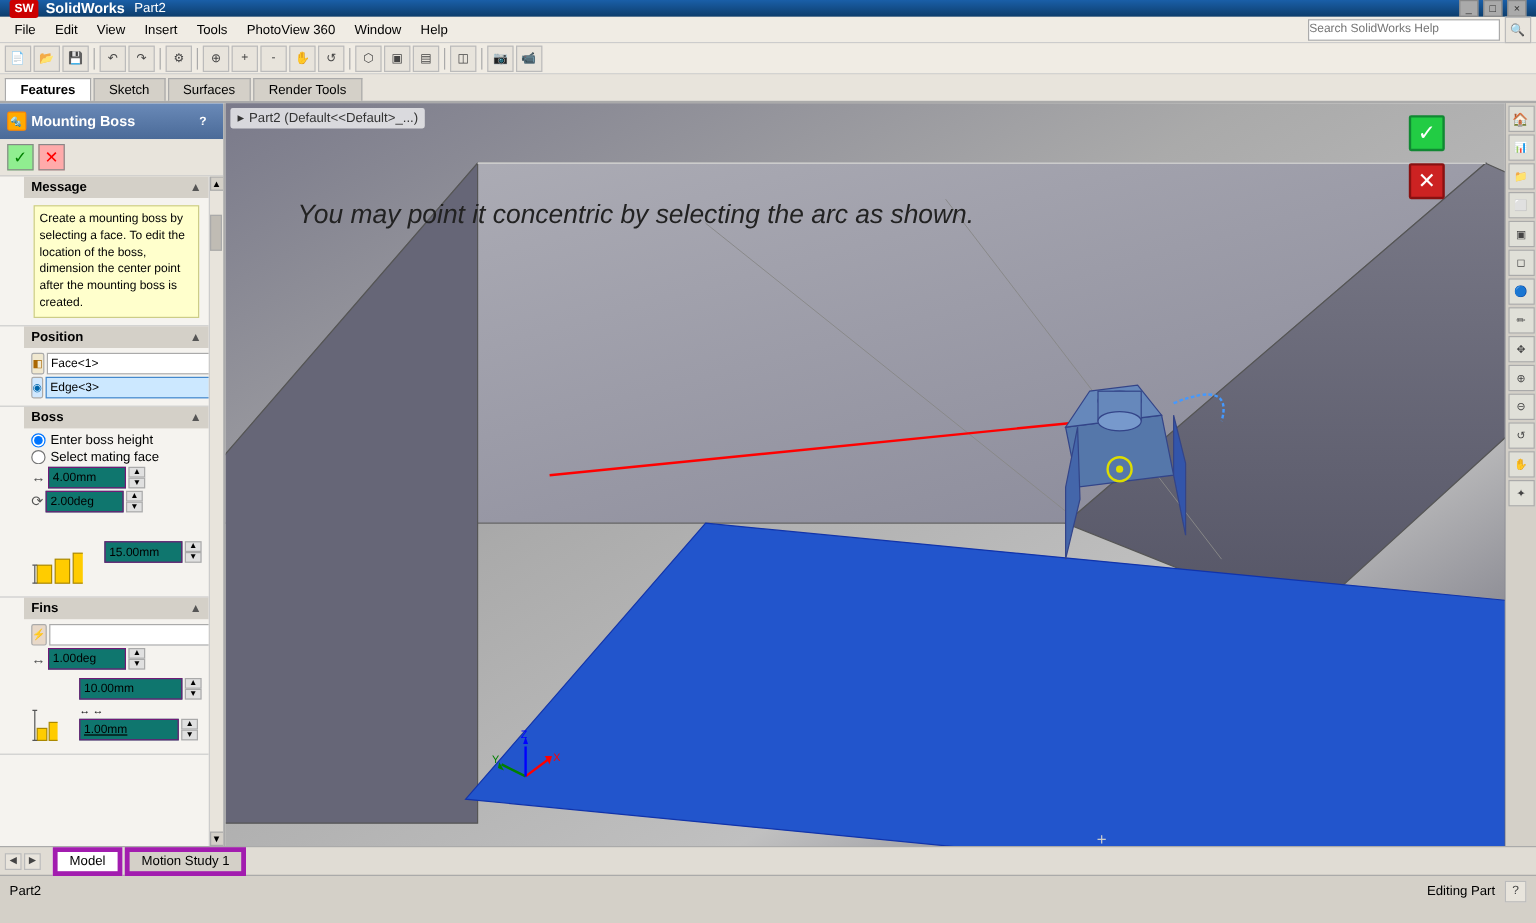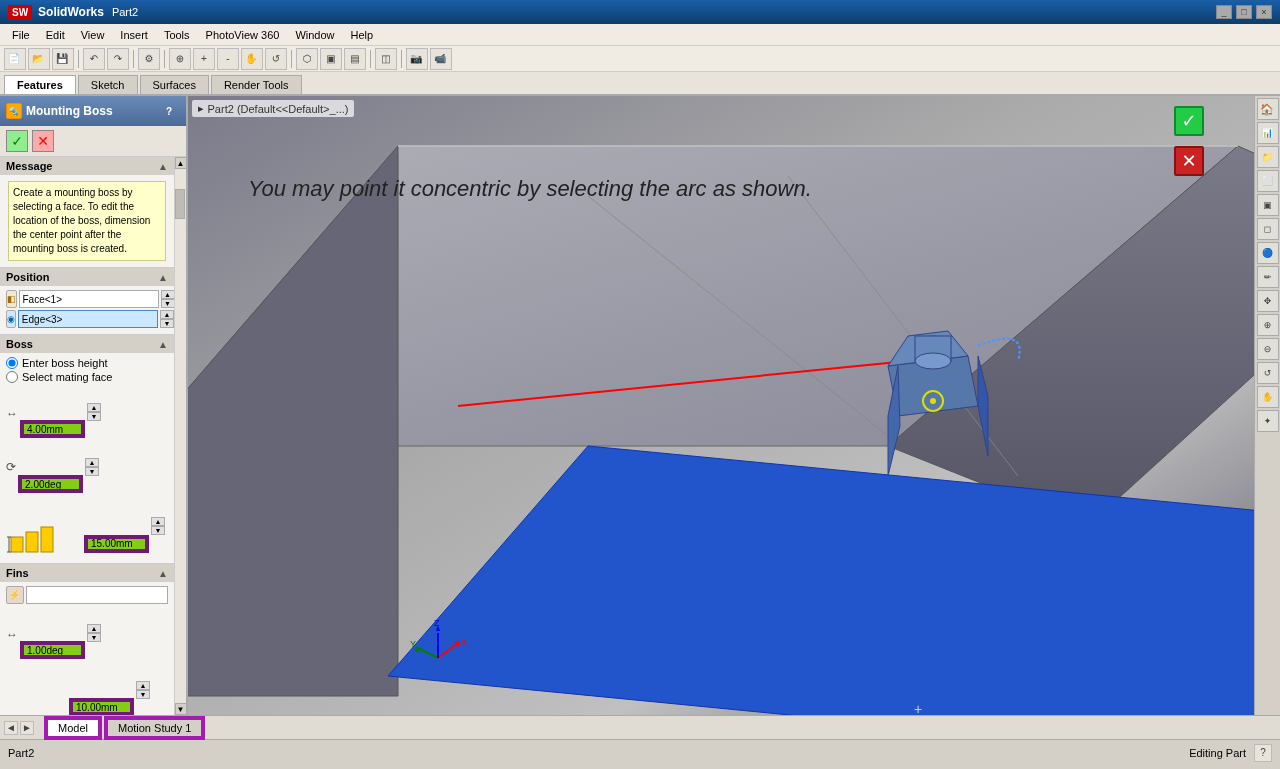--- a/index.html
+++ b/index.html
@@ -1,21 +1,21 @@
 <!DOCTYPE html>
 <html><head>
   <meta charset="utf-8">
   <style>
     * { box-sizing: border-box; margin: 0; padding: 0; }
     body { font-family: Arial, sans-serif; font-size: 11px; background: #d4d0c8; width: 1280px; height: 769px; overflow: hidden; }
 
     
     #titlebar {
       background: linear-gradient(to bottom, #1a5fa8, #0d3d6b);
-      height: 24px;
+      height: 14px;
       display: flex;
       align-items: center;
       padding: 0 8px;
       color: white;
     }
     #titlebar .sw-logo {
       background: #cc0000;
       color: white;
       font-weight: bold;
       font-size: 10px;
@@ -121,20 +121,21 @@
       border: 1px solid #888;
       display: flex; align-items: center; justify-content: center;
       cursor: pointer; font-size: 14px;
     }
     .accept-btn.ok { background: #90ee90; color: green; }
     .accept-btn.cancel { background: #ffaaaa; color: red; }
 
     
     .section {
       border-bottom: 1px solid #ccc;
+      padding-left: 20px;
     }
     .section-header {
       background: #d4d0c8;
       padding: 3px 6px;
       display: flex;
       align-items: center;
       justify-content: space-between;
       font-weight: bold;
       font-size: 11px;
       cursor: pointer;
@@ -183,25 +184,24 @@
 
     
     .dim-row {
       display: flex;
       align-items: center;
       gap: 2px;
       margin-bottom: 2px;
     }
     .dim-input {
       width: 65px; height: 18px;
-      border: 4px solid #701a75;
-      background: #84cc16;
+      border: 1px solid #701a75;
+      background: #0f766e;
       padding: 1px 3px;
       font-size: 10px;
-      margin-top: 35px;
     }
     .dim-spin { display: flex; flex-direction: column; }
     .dim-spin-btn { width: 14px; height: 9px; background: #e0e0e0; border: 1px solid #aaa; font-size: 7px; display: flex; align-items: center; justify-content: center; cursor: pointer; }
 
     
     .boss-thumbnail {
       display: flex;
       align-items: center;
       gap: 18px;
       padding: 2px 0;
@@ -357,20 +357,24 @@
 <div id="menubar">
   <div class="menu-item">File</div>
   <div class="menu-item">Edit</div>
   <div class="menu-item">View</div>
   <div class="menu-item">Insert</div>
   <div class="menu-item">Tools</div>
   <div class="menu-item">PhotoView 360</div>
   <div class="menu-item">Window</div>
   <div class="menu-item">Help</div>
   <div style="flex:1"></div>
+  <div style="display:flex;align-items:center;gap:4px;">
+    <input type="text" style="width: 160px; height: 18px; font-size: 10px; border: 1px solid rgb(170, 170, 170);" placeholder="Search SolidWorks Help">
+    <div class="tb-btn">🔍</div>
+  </div>
 </div>
 
 <div id="toolbar1">
   <div class="tb-btn">📄</div>
   <div class="tb-btn">📂</div>
   <div class="tb-btn">💾</div>
   <div class="tb-sep"></div>
   <div class="tb-btn">↶</div>
   <div class="tb-btn">↷</div>
   <div class="tb-sep"></div>
@@ -537,21 +541,21 @@
                 <rect x="15" y="40" width="8" height="15" fill="#ffcc00" stroke="#aa8800" stroke-width="1"></rect>
                 <rect x="25" y="35" width="8" height="20" fill="#ffcc00" stroke="#aa8800" stroke-width="1"></rect>
                 <rect x="35" y="30" width="8" height="25" fill="#ffcc00" stroke="#aa8800" stroke-width="1"></rect>
                 <rect x="45" y="35" width="8" height="20" fill="#ffcc00" stroke="#aa8800" stroke-width="1"></rect>
                 <line x1="3" y1="30" x2="3" y2="55" stroke="#555" stroke-width="1"></line>
                 <line x1="1" y1="30" x2="5" y2="30" stroke="#555" stroke-width="1"></line>
                 <line x1="1" y1="55" x2="5" y2="55" stroke="#555" stroke-width="1"></line>
               </svg>
               <div style="display:flex;flex-direction:column;gap:2px;">
                 <div class="dim-row">
-                  <input type="text" class="dim-input" value="10.00mm" style="width: 65px;">
+                  <input type="text" class="dim-input" value="10.00mm" style="width: 86px;">
                   <div class="dim-spin">
                     <div class="dim-spin-btn">▲</div>
                     <div class="dim-spin-btn">▼</div>
                   </div>
                 </div>
                 <div style="display:flex;align-items:center;gap:2px;">
                   <span style="font-size:9px;">↔</span>
                   <span style="font-size:9px;">↔</span>
                 </div>
                 <div class="dim-row">

